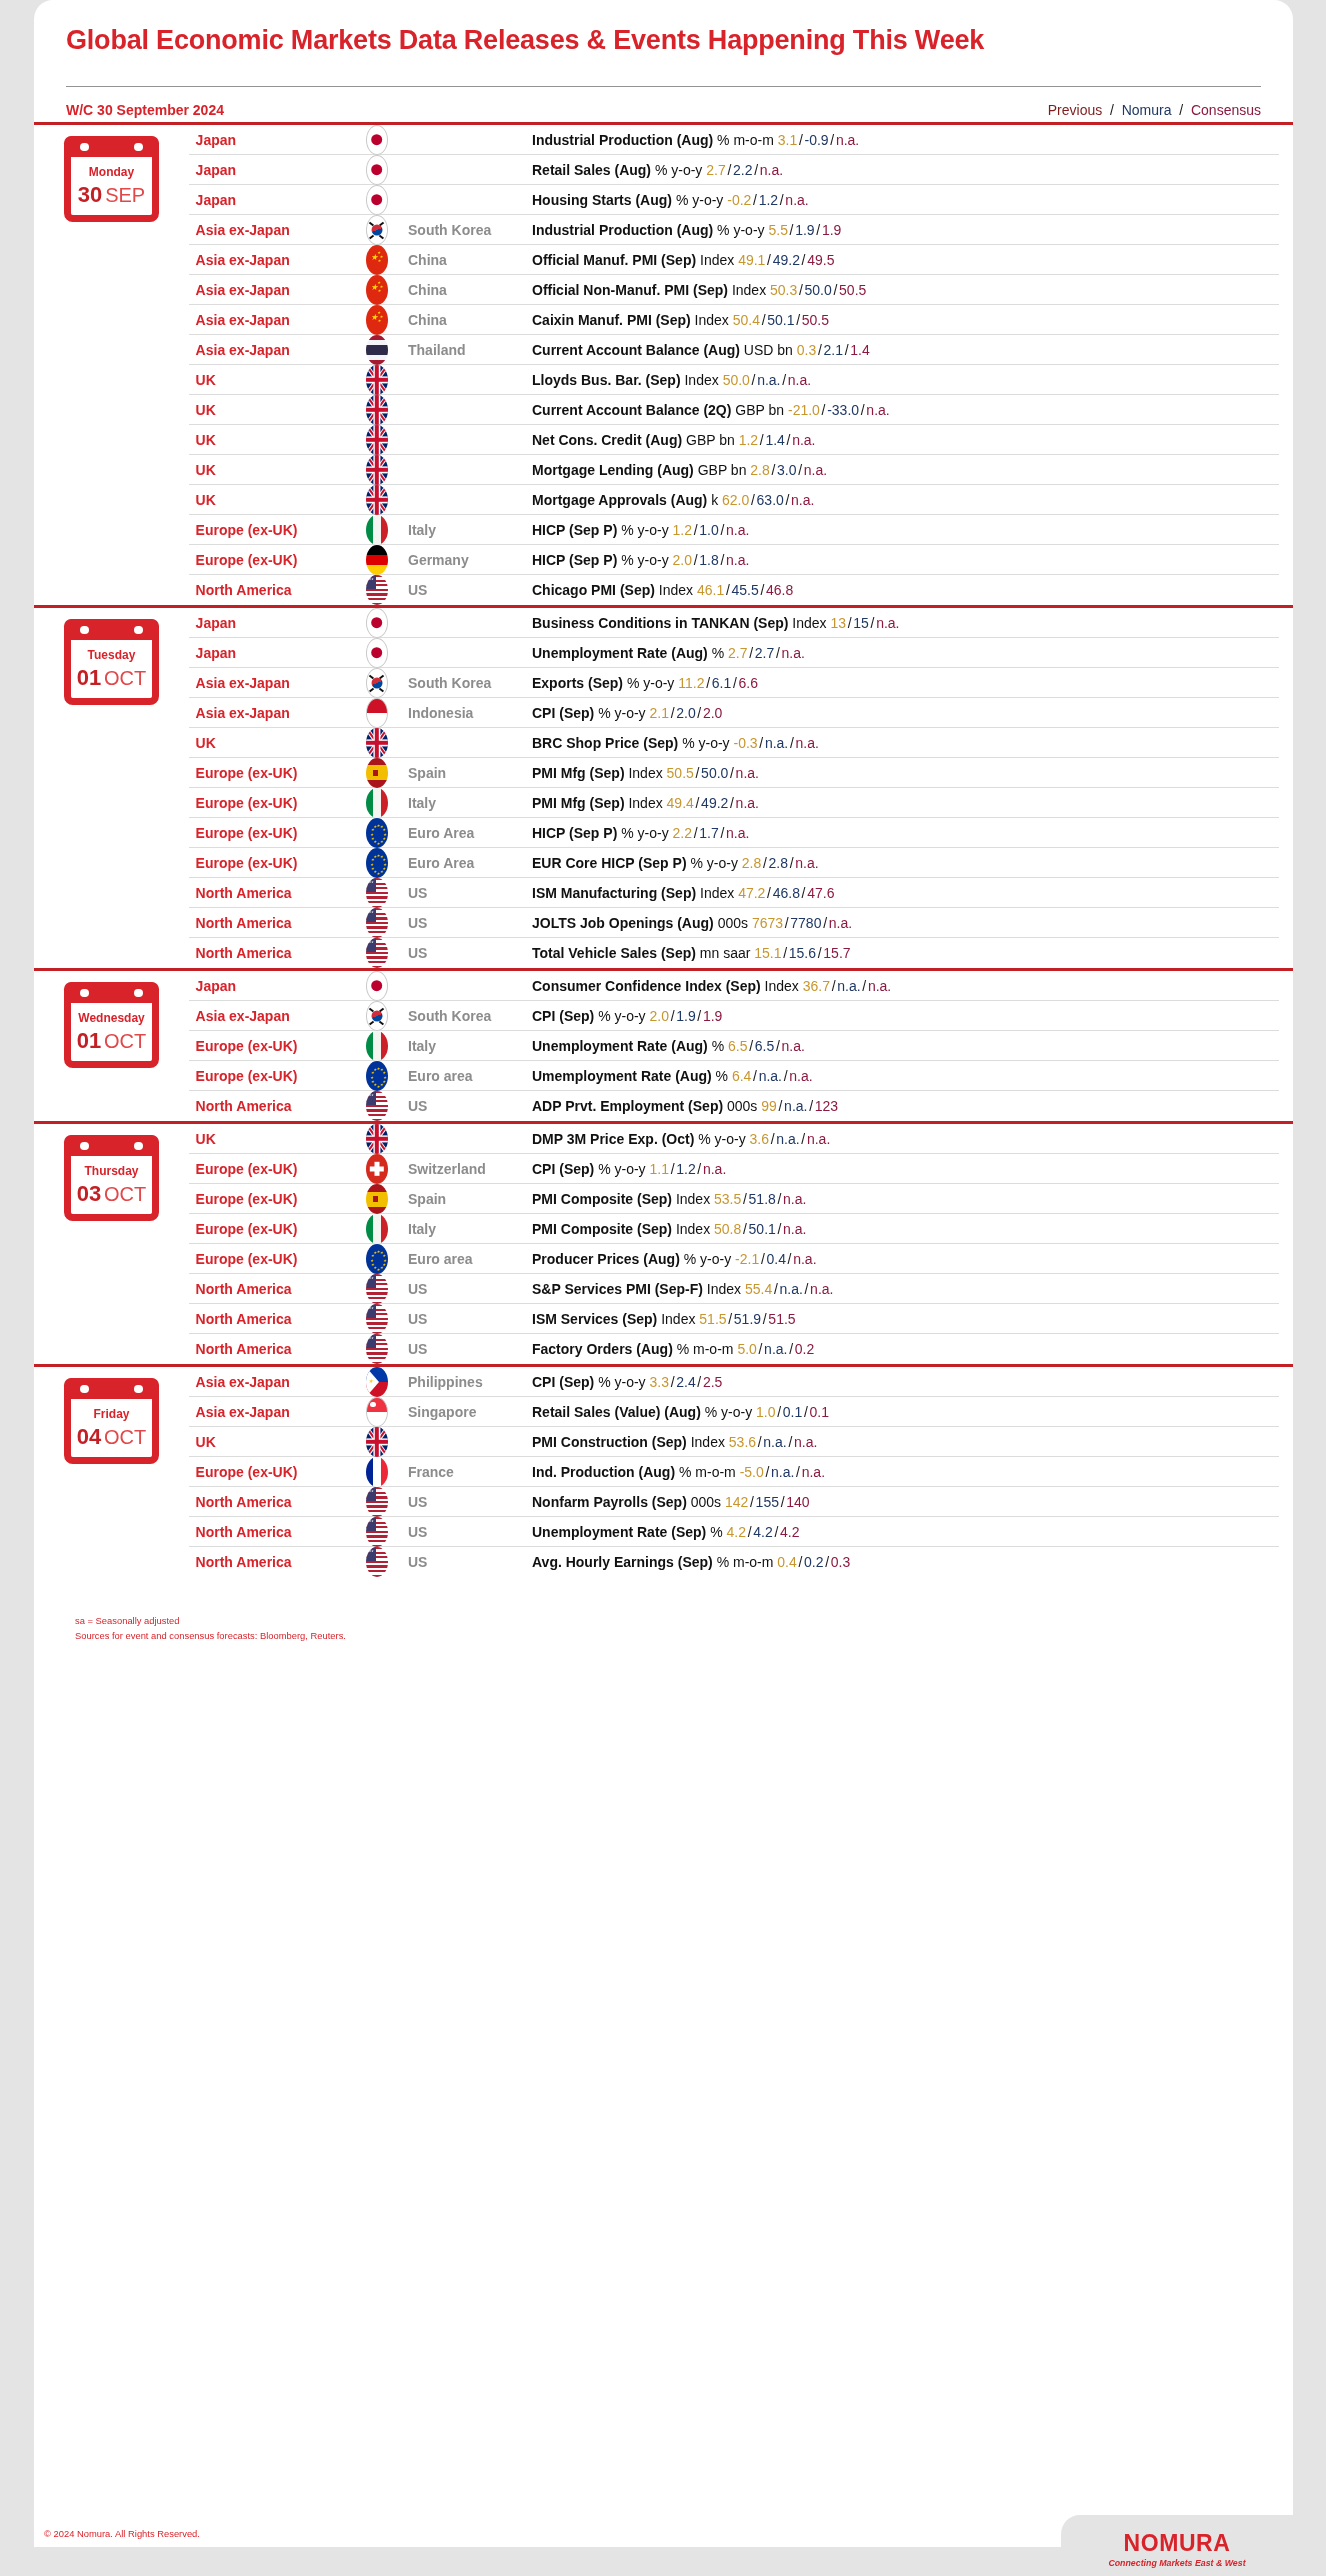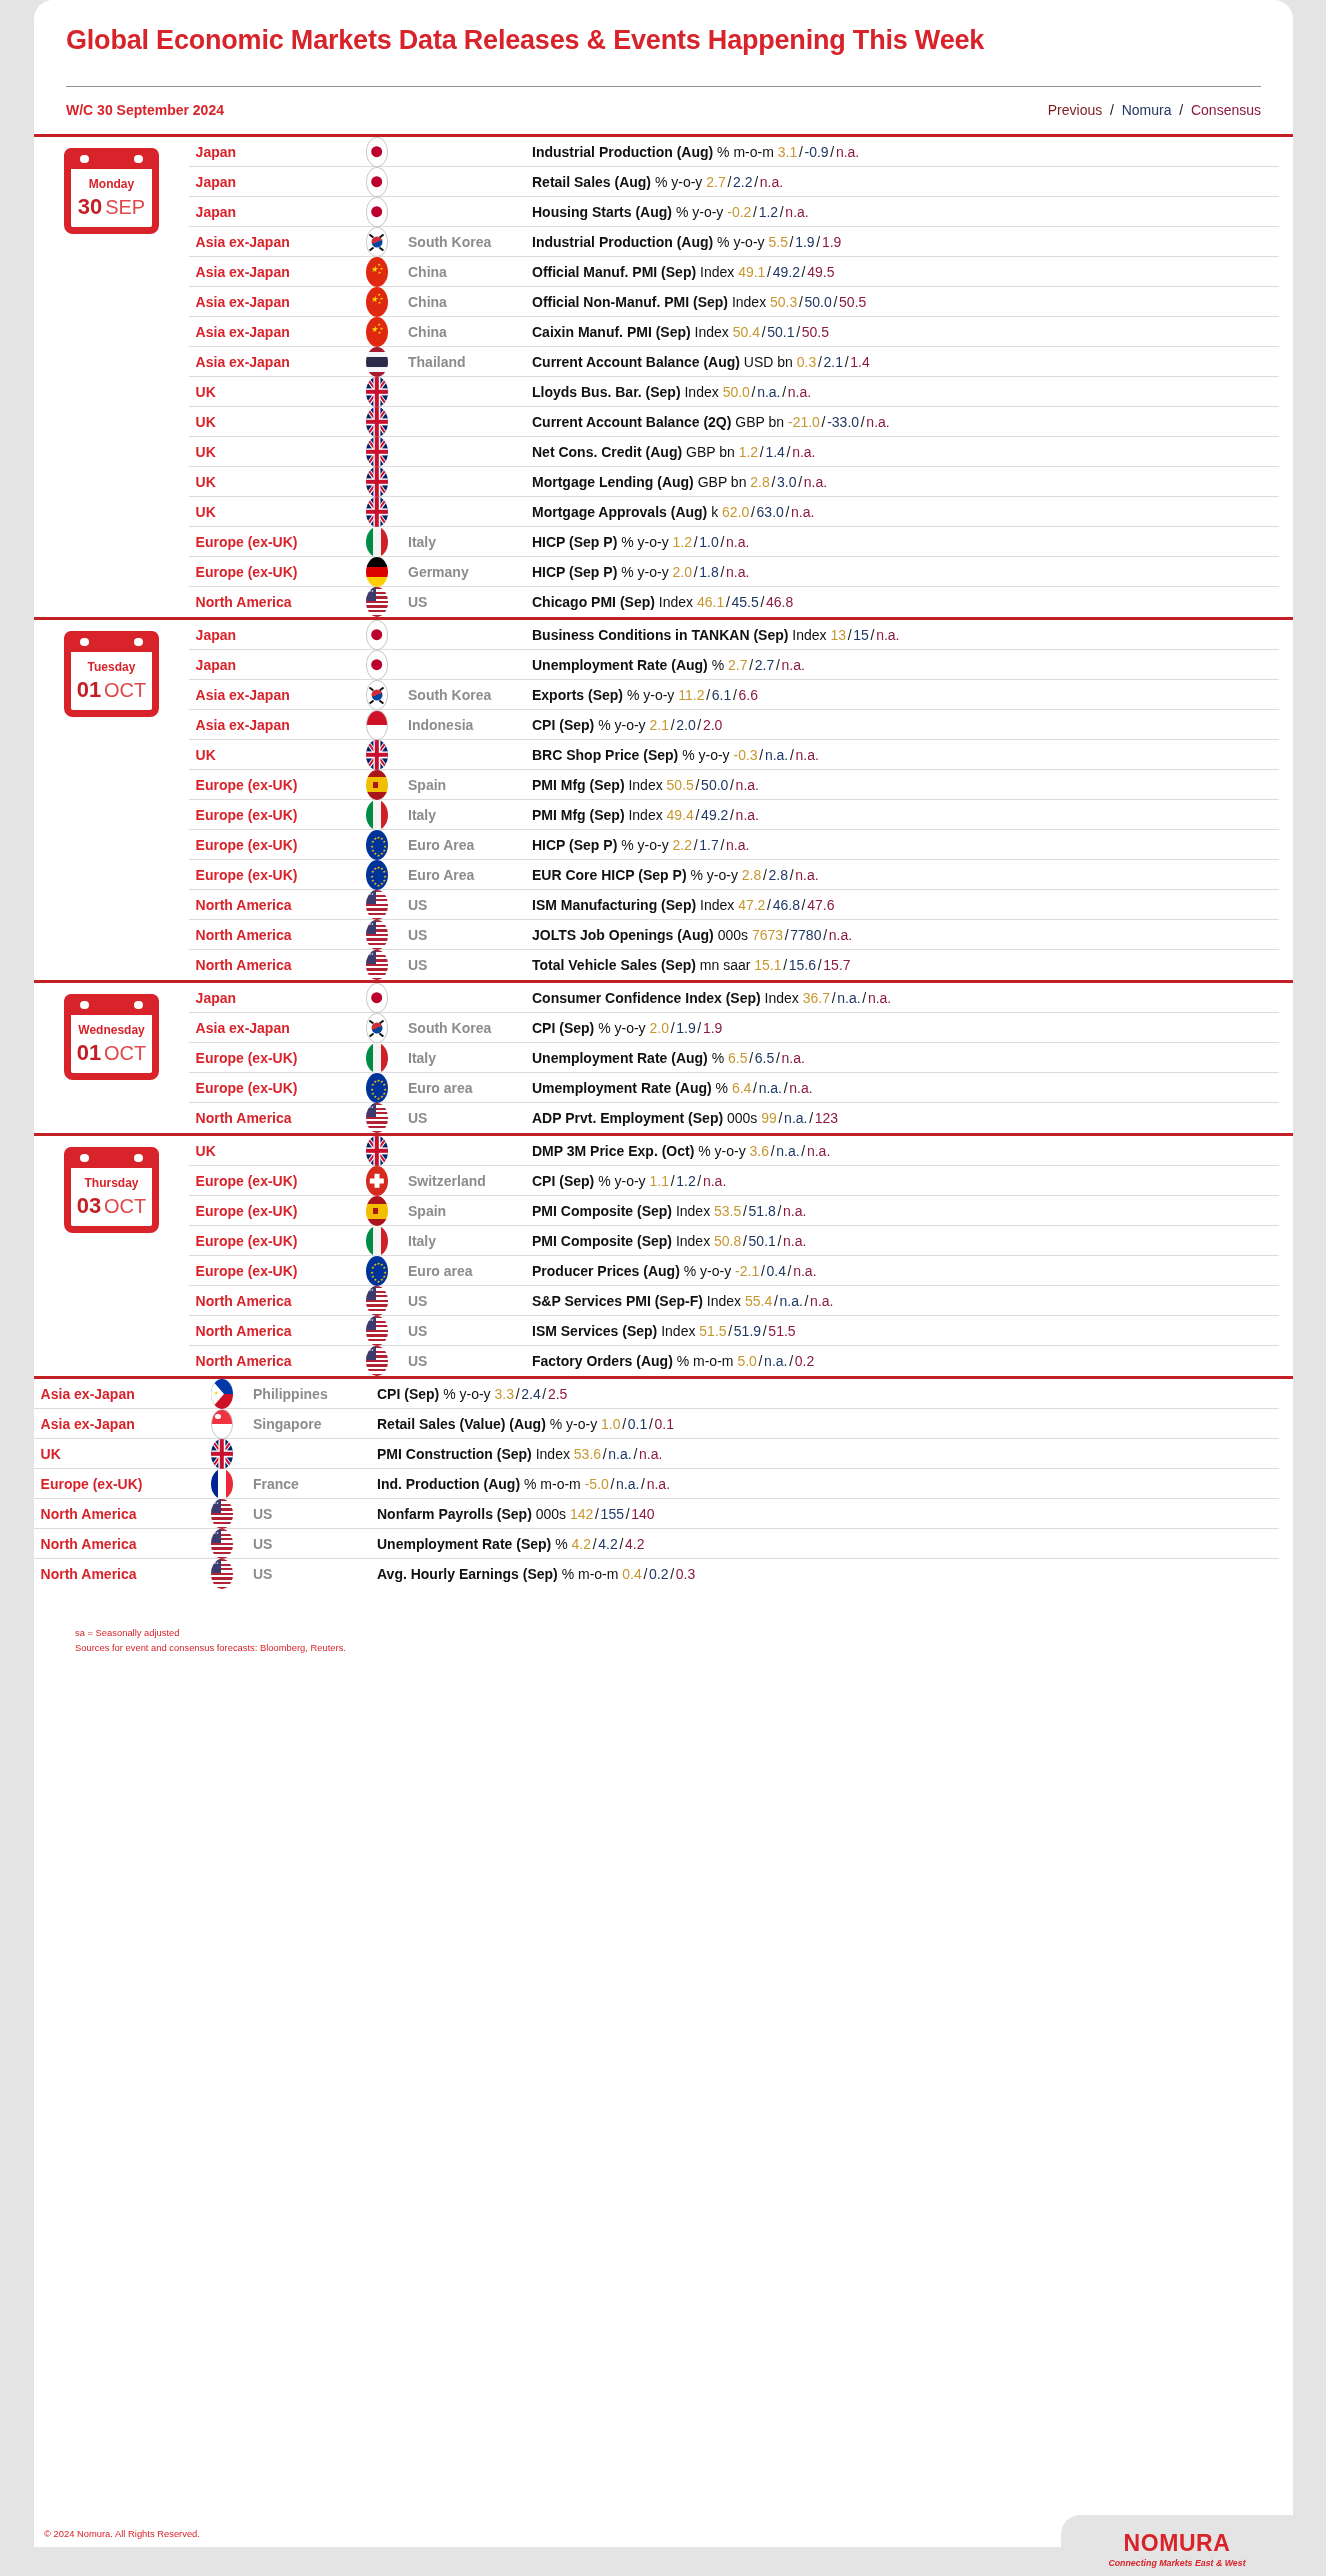--- a/index.html
+++ b/index.html
@@ -36,21 +36,21 @@
   .title-rule {
     margin-top: 30px;
     border-top: 1.7px solid #939393;
   }
 
   .subhead-row {
     display: flex;
     align-items: center;
     justify-content: space-between;
     padding-top: 15.5px;
-    padding-bottom: 16px;
+    padding-bottom: 4px;
   }
 
   .week-label {
     color: #D8232A;
     font-size: 14px;
     font-weight: bold;
   }
 
   .legend { font-size: 14px; white-space: nowrap; }
   .legend .prev { color: #7f1d1d; }
@@ -953,20 +953,30 @@
               </div>
               <div class="country">US</div>
               <div class="event-text"><span class="ename">Factory Orders (Aug)</span> <span class="unit">% m-o-m</span> <span class="v1">5.0</span><span class="sl">/</span><span class="v2">n.a.</span><span class="sl">/</span><span class="v3">0.2</span></div>
             </div>
           </div>
         </div>
       </div>
       <div class="day-block">
         <div class="day-rule"></div>
         <div class="day-body">
+          <div class="cal-col">
+            <div class="cal">
+              <div class="cal-top">
+                <i class="cal-hole l"></i>
+                <i class="cal-hole r"></i>
+              </div>
+              <div class="cal-day">Friday</div>
+              <div class="cal-date"><span class="dd">04</span><span class="mm">OCT</span></div>
+            </div>
+          </div>
           <div class="rows-col">
             <div class="row">
               <div class="region">Asia ex-Japan</div>
               <div class="flag-cell">
                 <span class="flag f-ph">
                   <i class="tri"></i>
                   <i class="sun">★</i>
                 </span>
               </div>
               <div class="country">Philippines</div>

